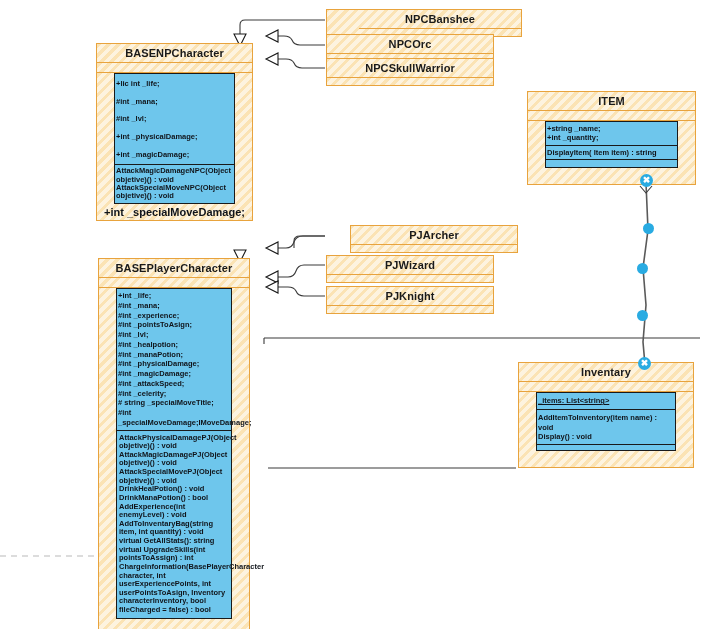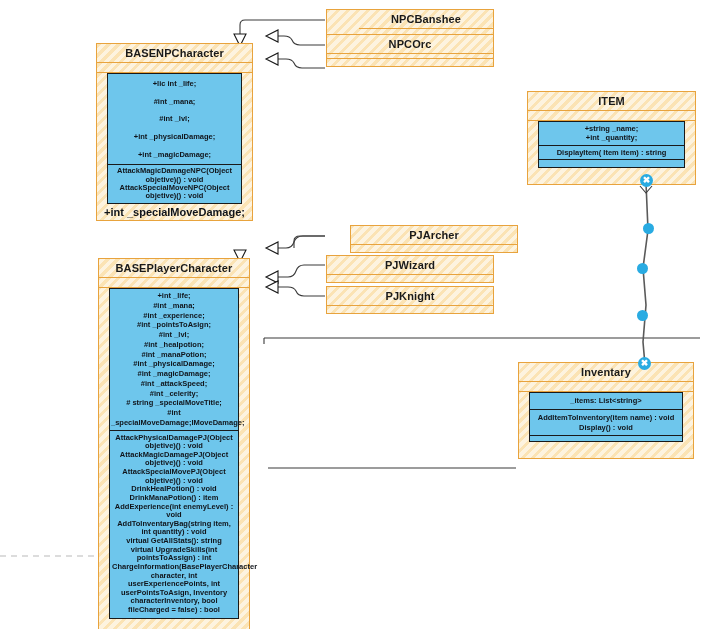--- a/index.html
+++ b/index.html
@@ -47,22 +47,22 @@
   .uml-spacer {
     height: 9px;
     border-bottom: 1px solid #e8a33d;
   }
   .uml-compartment {
     background: #6ec6ec;
     border-top: 1px solid #1a1a1a;
     border-bottom: 1px solid #1a1a1a;
     border-left: 1px solid #1a1a1a;
     border-right: 1px solid #1a1a1a;
-    margin: 0 10px;
-    text-align: center;
+    margin: 0 17px;
+    text-align: left;
     font-size: 7.5px;
     color: #10141a;
     font-weight: bold;
     line-height: 1.05;
     padding: 1px 1px;
     box-sizing: border-box;
   }
   .uml-compartment.attrs-spaced { line-height: 2.35; }
   .uml-compartment + .uml-compartment { border-top: none; }
   .uml-footer {
@@ -180,21 +180,21 @@
       <div>#int _attackSpeed;</div>
       <div>#int _celerity;</div>
       <div># string _specialMoveTitle;</div>
       <div>#int _specialMoveDamage;IMoveDamage;</div>
     </div>
     <div class="uml-compartment" style="line-height:1.15; padding:3px 2px;">
       <div>AttackPhysicalDamagePJ(Object objetive)() : void</div>
       <div>AttackMagicDamagePJ(Object objetive)() : void</div>
       <div>AttackSpecialMovePJ(Object objetive)() : void</div>
       <div>DrinkHealPotion() : void</div>
-      <div>DrinkManaPotion() : item</div>
+      <div>DrinkManaPotion() : bool</div>
       <div>AddExperience(int enemyLevel) : void</div>
       <div>AddToInventaryBag(string item, int quantity) : void</div>
       <div>virtual GetAllStats(): string</div>
       <div>virtual UpgradeSkills(int pointsToAssign) : int</div>
       <div>ChargeInformation(BasePlayerCharacter character, int userExperiencePoints, int userPointsToAsign, Inventory characterInventory, bool fileCharged = false) : bool</div>
     </div>
     <div class="uml-footer uml-foot-blank"></div>
   </div>
 
   <div class="uml-class" style="left:527px; top:91px; width:169px;">
@@ -207,42 +207,43 @@
     <div class="uml-compartment" style="line-height:1.25; padding:2px 1px;">
       <div>DisplayItem( Item item) : string</div>
     </div>
     <div class="uml-compartment" style="height:8px; padding:0;"></div>
     <div class="uml-footer uml-foot-blank"></div>
   </div>
 
   <div class="uml-class" style="left:518px; top:362px; width:176px;">
     <div class="uml-title">Inventary</div>
     <div class="uml-spacer"></div>
-    <div class="uml-compartment" style="line-height:1.35; padding:3px 1px;">
+    <div class="uml-compartment" style="line-height:1.35; padding:3px 1px;text-decoration:underline;">
       <div>_items: List&lt;string&gt;</div>
     </div>
     <div class="uml-compartment" style="line-height:1.25; padding:3px 1px;">
       <div>AddItemToInventory(item name) : void</div>
       <div>Display() : void</div>
     </div>
     <div class="uml-compartment" style="height:6px; padding:0;"></div>
     <div class="uml-footer uml-foot-blank"></div>
   </div>
 
-  <div class="simple-class" style="left:326px; top:9px; width:168px;padding-left:32px;">
+  <div class="simple-class" style="left:326px; top:9px; width:196px;padding-left:32px;">
     <div class="uml-title">NPCBanshee</div>
     <div class="band"></div>
   </div>
 
   <div class="simple-class" style="left:326px; top:34px; width:168px;">
     <div class="uml-title">NPCOrc</div>
     <div class="band"></div>
   </div>
 
   <div class="simple-class" style="left:326px; top:58px; width:168px;">
+    <div class="uml-title">NPCSkullWarrior</div>
     <div class="band"></div>
   </div>
 
   <div class="simple-class" style="left:326px; top:225px; width:168px;margin-left:24px;">
     <div class="uml-title">PJArcher</div>
     <div class="band"></div>
   </div>
 
   <div class="simple-class" style="left:326px; top:255px; width:168px;">
     <div class="uml-title">PJWizard</div>

